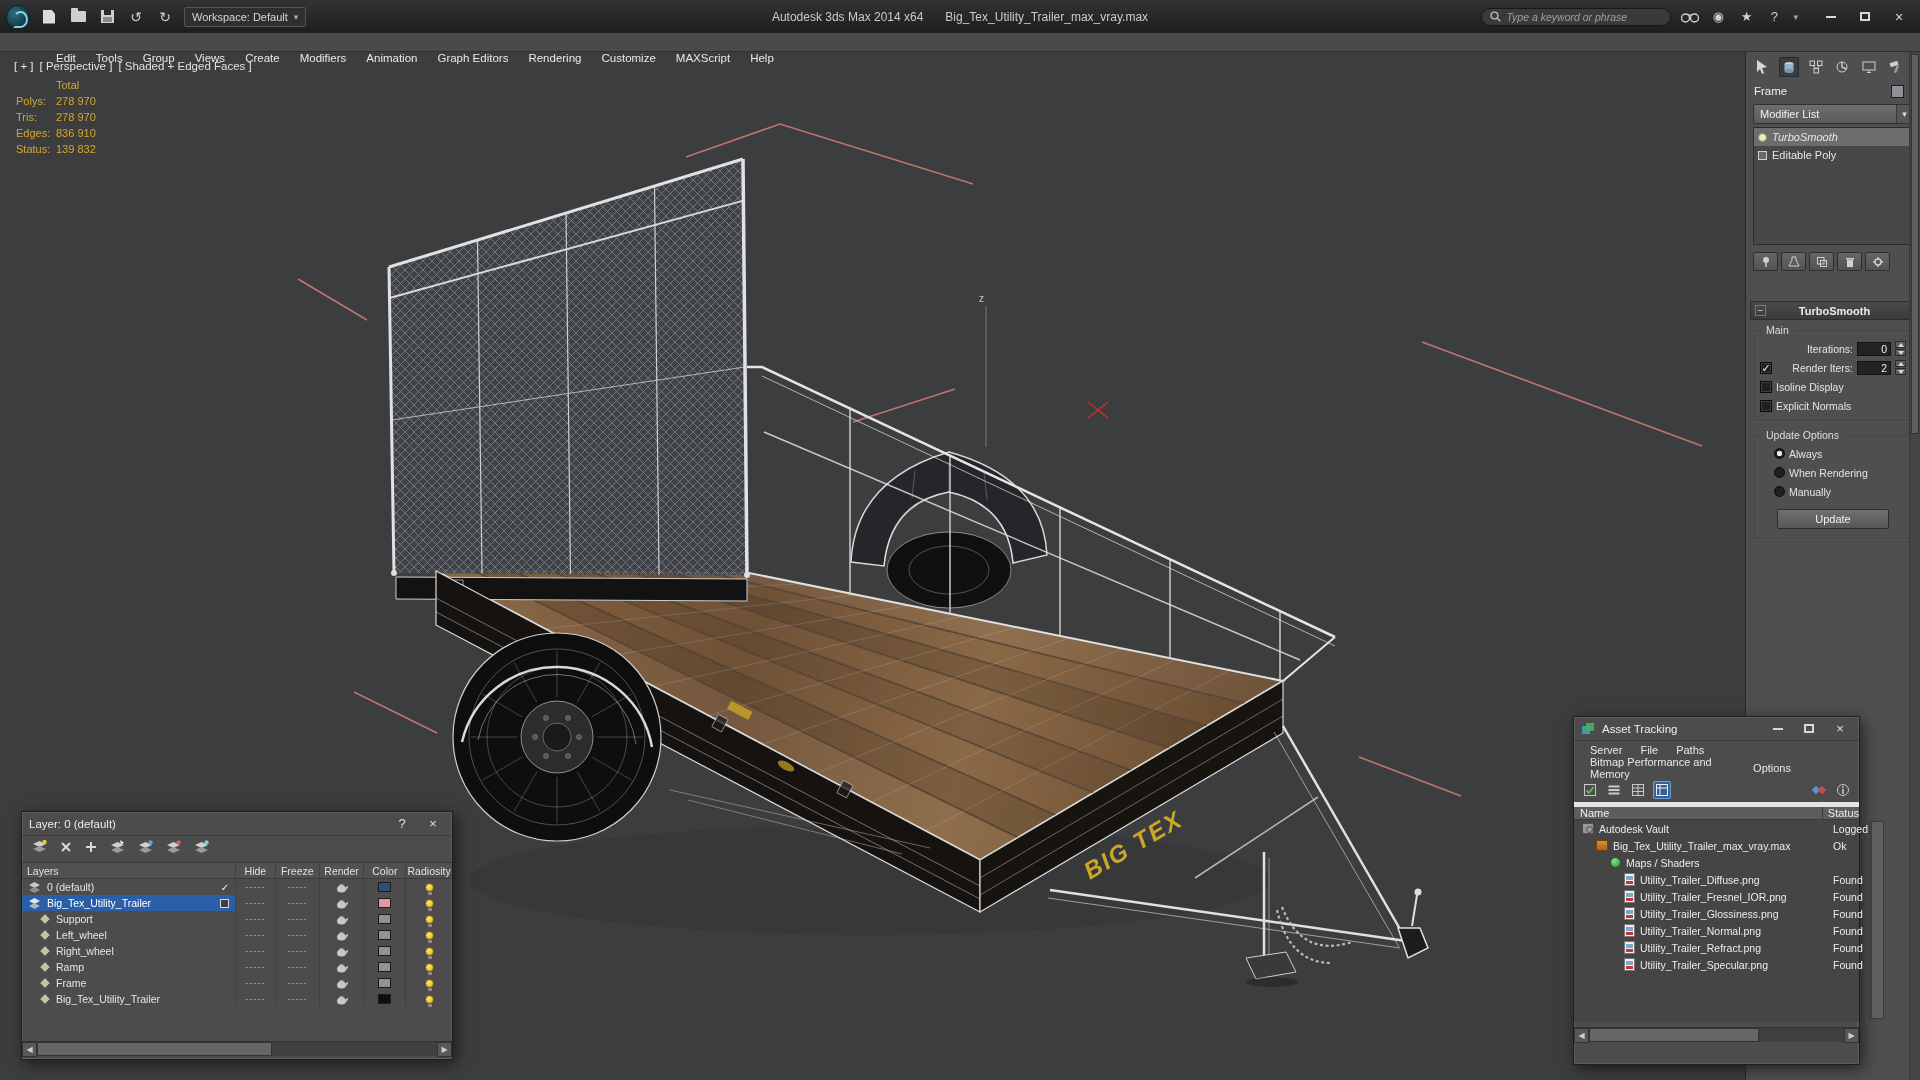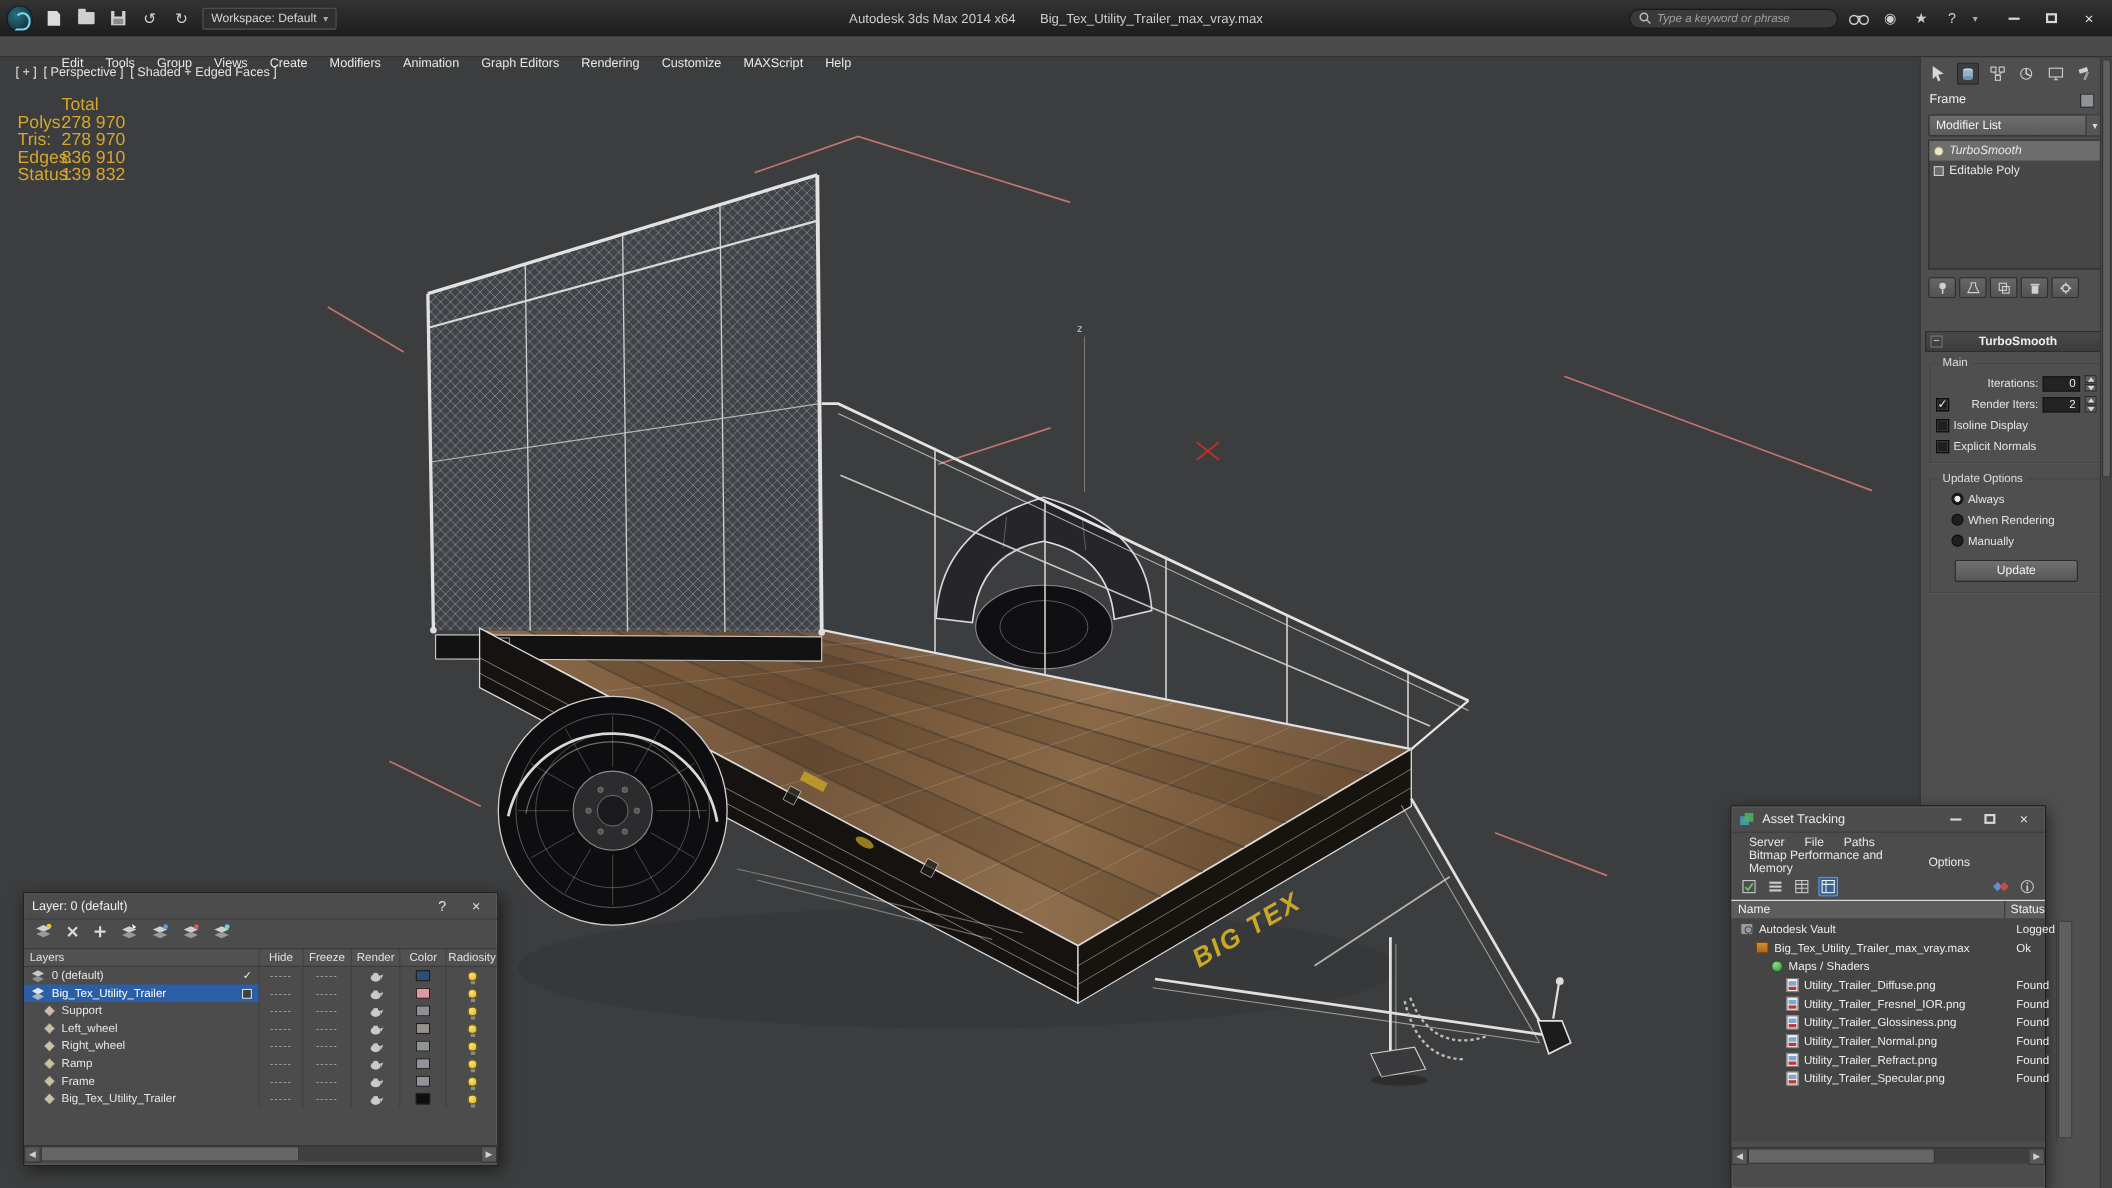--- a/index.html
+++ b/index.html
@@ -35,21 +35,21 @@
 
   
   #menubar { position:absolute; left:0; top:33px; width:1920px; height:19px; background:#4a4a4a;
     border-bottom:1px solid #2e2e2e; display:flex; align-items:center; padding-left:46px; z-index:49; }
   .menu-item { padding:0 10px; font-size:11.5px; color:#e8e8e8; line-height:19px;margin-top:32px; }
 
   
   #viewport { position:absolute; left:0; top:52px; width:1745px; height:1028px; background:#3c3d3e; overflow:hidden; z-index:1; }
   #scene { position:absolute; left:0; top:0; }
   .vp-label { position:absolute; left:14px; top:8px; font-size:11.5px; color:#e2e2e2; display:flex; gap:6px; }
-  .vp-stats { position:absolute; left:16px; top:36px; font-size:16px; color:#d8a62c; line-height:16px; }
+  .vp-stats { position:absolute; left:16px; top:25px; font-size:11px; color:#d8a62c; line-height:16px; }
   .vp-stats .srow { display:flex; }
   .vp-stats .sl { width:40px; }
   .vp-stats .sv { }
 
   
   #cpanel { position:absolute; left:1745px; top:52px; width:175px; height:1028px; background:#4f4f4f; border-left:1px solid #2a2a2a; z-index:10; font-size:10.5px; }
   .cp-scroll { position:absolute; right:0; top:0; width:11px; height:100%; background:#454545; border-left:1px solid #383838; }
   .cp-scroll .thumb { position:absolute; top:2px; left:1px; width:8px; height:380px; background:#5f5f5f; border:1px solid #333; }
   .cp-tabs { display:flex; align-items:center; justify-content:space-between; padding:5px 14px 3px 6px; height:28px; }
   .cp-tab { width:20px; height:20px; display:flex; align-items:center; justify-content:center; border-radius:2px; }
@@ -117,27 +117,27 @@
   .lamp { width:9px; height:9px; border-radius:50%; background:radial-gradient(circle at 35% 30%, #f4e27a, #e0b51e); border:1px solid #7c6510; position:relative; }
   .lamp::after { content:""; position:absolute; left:2px; top:8px; width:4px; height:3px; background:#8a8a8a; }
   .lw-check { color:#f0f0f0; font-size:10px; margin-left:auto; margin-right:6px; }
   .lw-box { width:9px; height:9px; border:1px solid #d8d8d8; margin-left:auto; margin-right:6px; background:#3f3f3f; }
   .hscroll { position:absolute; left:0; bottom:3px; width:100%; height:15px; display:flex; background:#3f3f3f; border-top:1px solid #333; }
   .hs-arrow { width:15px; height:15px; background:#585858; border:1px solid #333; color:#cfcfcf; font-size:8px; display:flex; align-items:center; justify-content:center; }
   .hs-track { flex:1; position:relative; }
   .hs-thumb { position:absolute; top:0; height:14px; background:#666666; border:1px solid #333; }
 
   
-  #assetwin { left:1573px; top:732px; width:287px; height:349px; }
+  #assetwin { left:1573px; top:716px; width:287px; height:349px; }
   .aw-menu { height:18px; display:flex; align-items:center; gap:4px; padding:0 9px; font-size:11px; color:#e8e8e8; }
   .aw-menu .mi { padding:0 7px; }
   .aw-toolbar { height:25px; display:flex; align-items:center; gap:6px; padding:0 7px; }
   .aw-tool { width:18px; height:18px; display:flex; align-items:center; justify-content:center; border-radius:2px; }
   .aw-tool.active { background:#39608f; box-shadow:inset 0 0 0 1px #6fa0d8; }
-  .aw-head { display:flex; height:18px; background:#5d5d5d; border-top:1px solid #e5e5e5; border-bottom:1px solid #3a3a3a; font-size:11px; color:#efefef; }
+  .aw-head { display:flex; height:18px; background:#5d5d5d; border-top:5px solid #e5e5e5; border-bottom:1px solid #3a3a3a; font-size:11px; color:#efefef; }
   .aw-head .hc1 { width:254px; padding-left:6px; border-right:1px solid #3a3a3a; display:flex; align-items:center; }
   .aw-head .hc2 { flex:1; padding-left:5px; display:flex; align-items:center; }
   .aw-body { display:flex; height:202px; background:#454545; }
   .aw-rows { width:295px; }
   .aw-row { display:flex; height:17px; font-size:10.5px; color:#ececec; align-items:center; }
   .aw-row .rn { width:254px; display:flex; align-items:center; gap:5px; overflow:hidden; white-space:nowrap; }
   .aw-row .rs { flex:1; overflow:hidden; white-space:nowrap; padding-left:5px; }
   .aw-vscroll { width:16px; background:#515151; border-left:1px solid #3a3a3a; position:relative; }
   .aw-vscroll .vt { position:absolute; top:1px; left:1px; width:13px; height:198px; background:#5f5f5f; border:1px solid #3a3a3a; }
   .ind0 { padding-left:8px; } .ind1 { padding-left:22px; } .ind2 { padding-left:36px; } .ind3 { padding-left:50px; }

